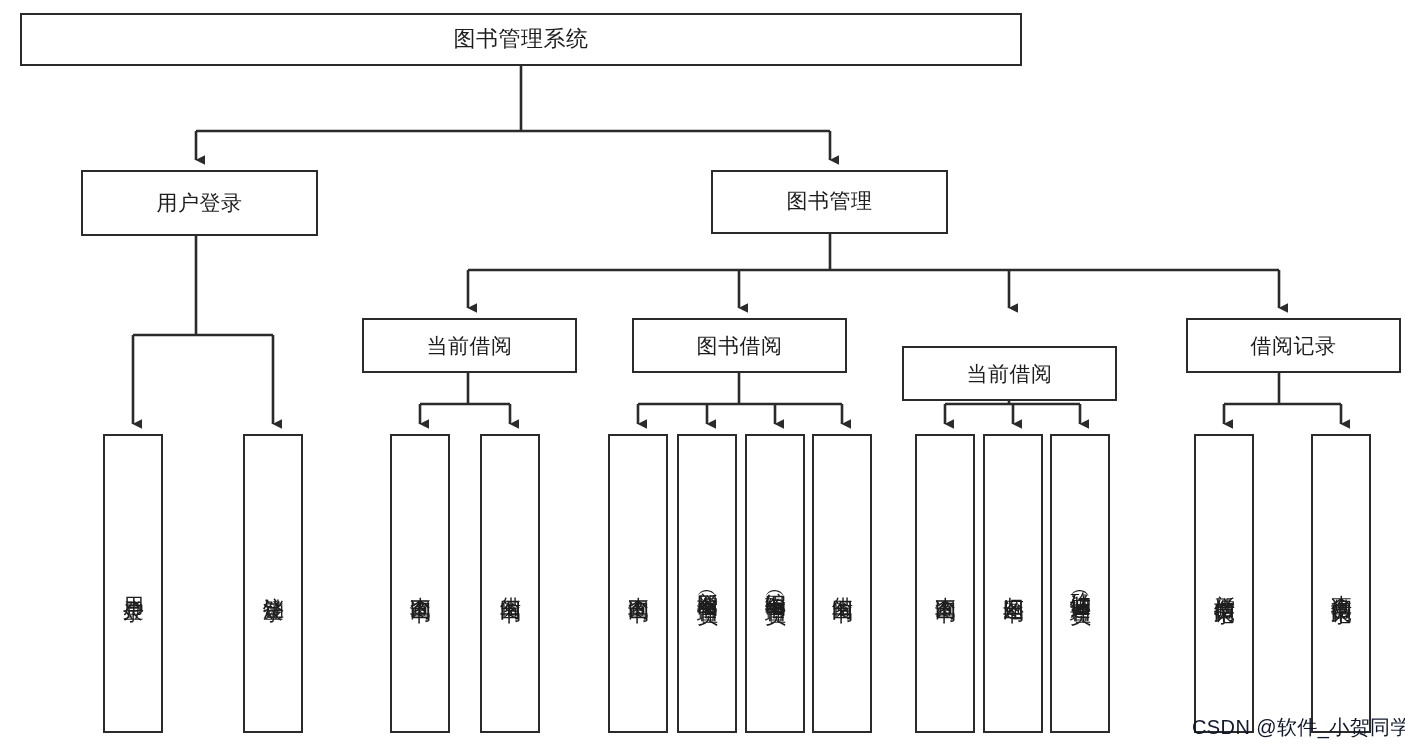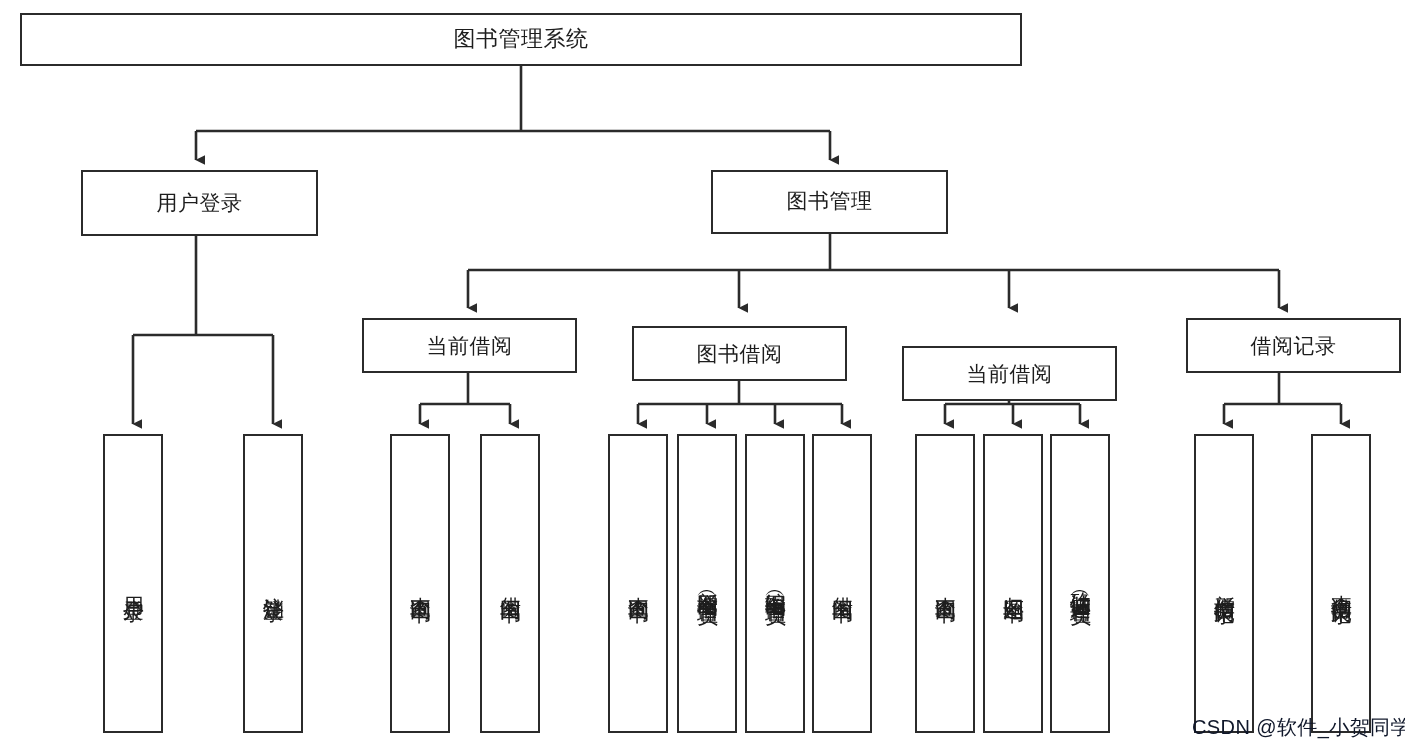--- a/index.html
+++ b/index.html
@@ -135,21 +135,21 @@
   </div>
 
   <div class="node horiz" style="left:711px; top:170px; width:237px; height:64px;font-family:Liberation Serif, serif;">
     <span class="lbl">图书管理</span>
   </div>
 
   <div class="node horiz" style="left:362px; top:318px; width:215px; height:55px;">
     <span class="lbl">当前借阅</span>
   </div>
 
-  <div class="node horiz" style="left:632px; top:326px; width:215px; height:55px;">
+  <div class="node horiz" style="left:632px; top:318px; width:215px; height:55px;">
     <span class="lbl">图书借阅</span>
   </div>
 
   <div class="node horiz" style="left:902px; top:318px; width:215px; height:55px;margin-top:28px;">
     <span class="lbl">当前借阅</span>
   </div>
 
   <div class="node horiz" style="left:1172px; top:318px; width:215px; height:55px;margin-left:14px;">
     <span class="lbl">借阅记录</span>
   </div>

